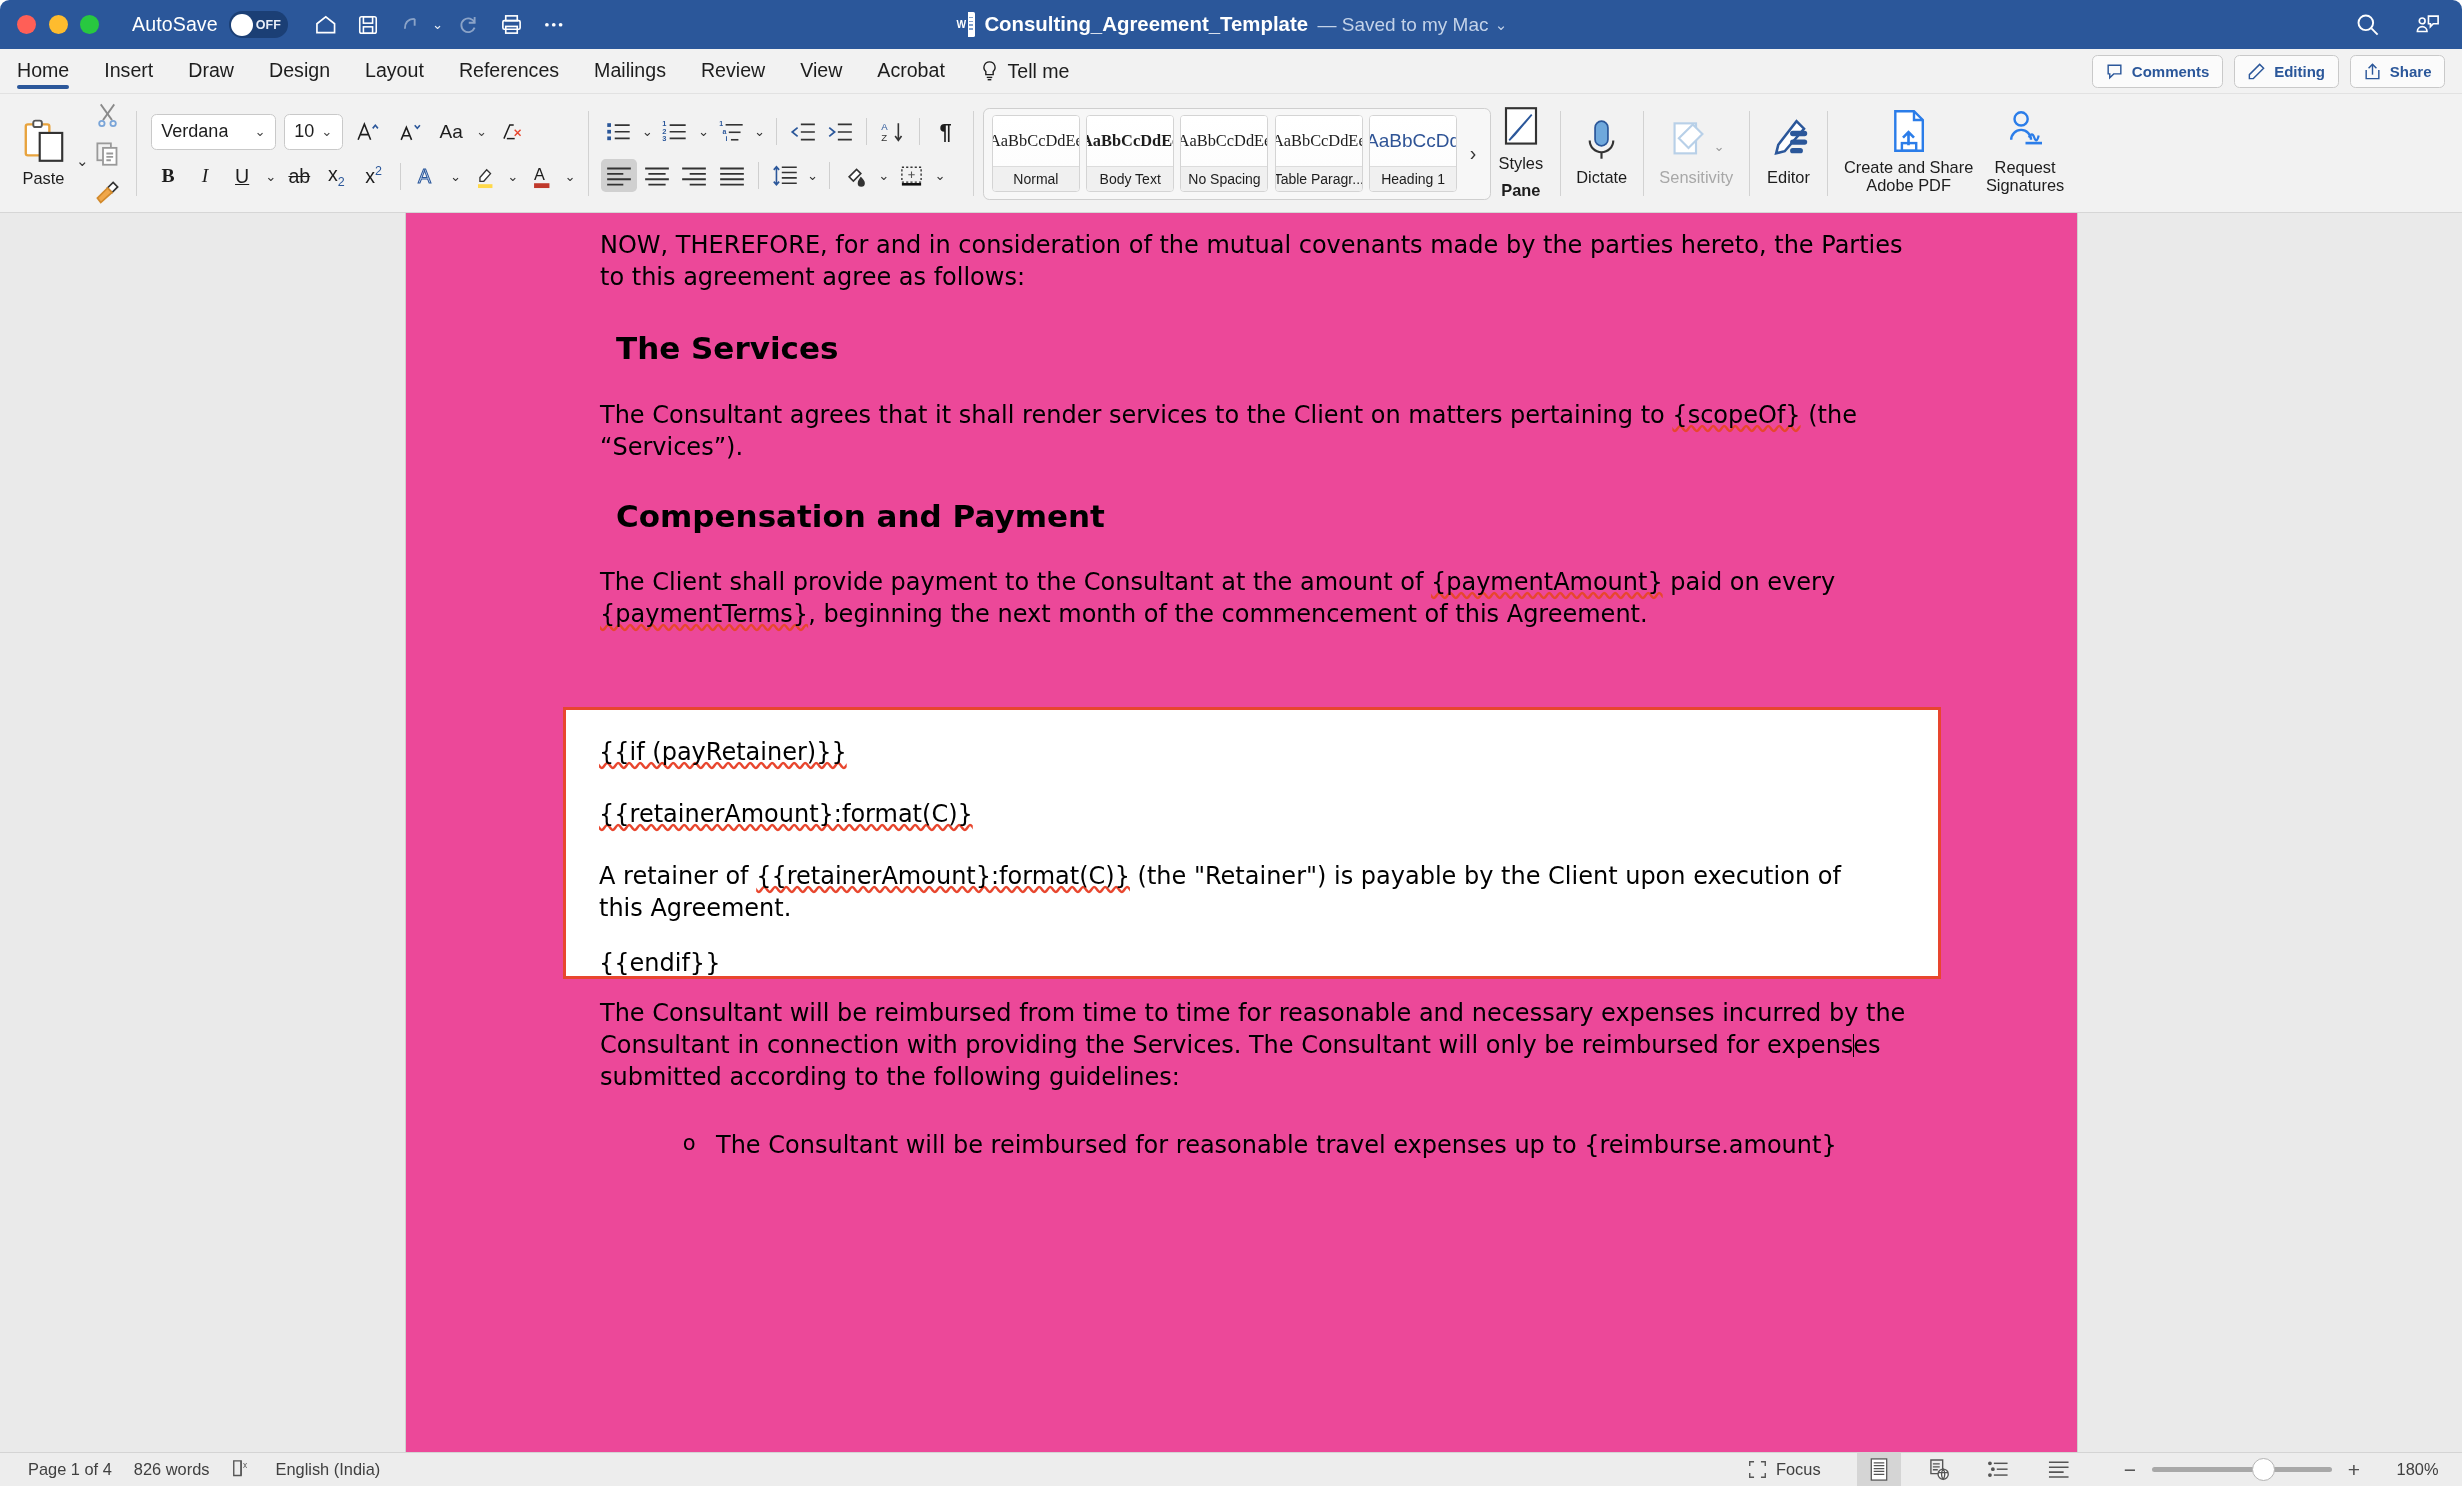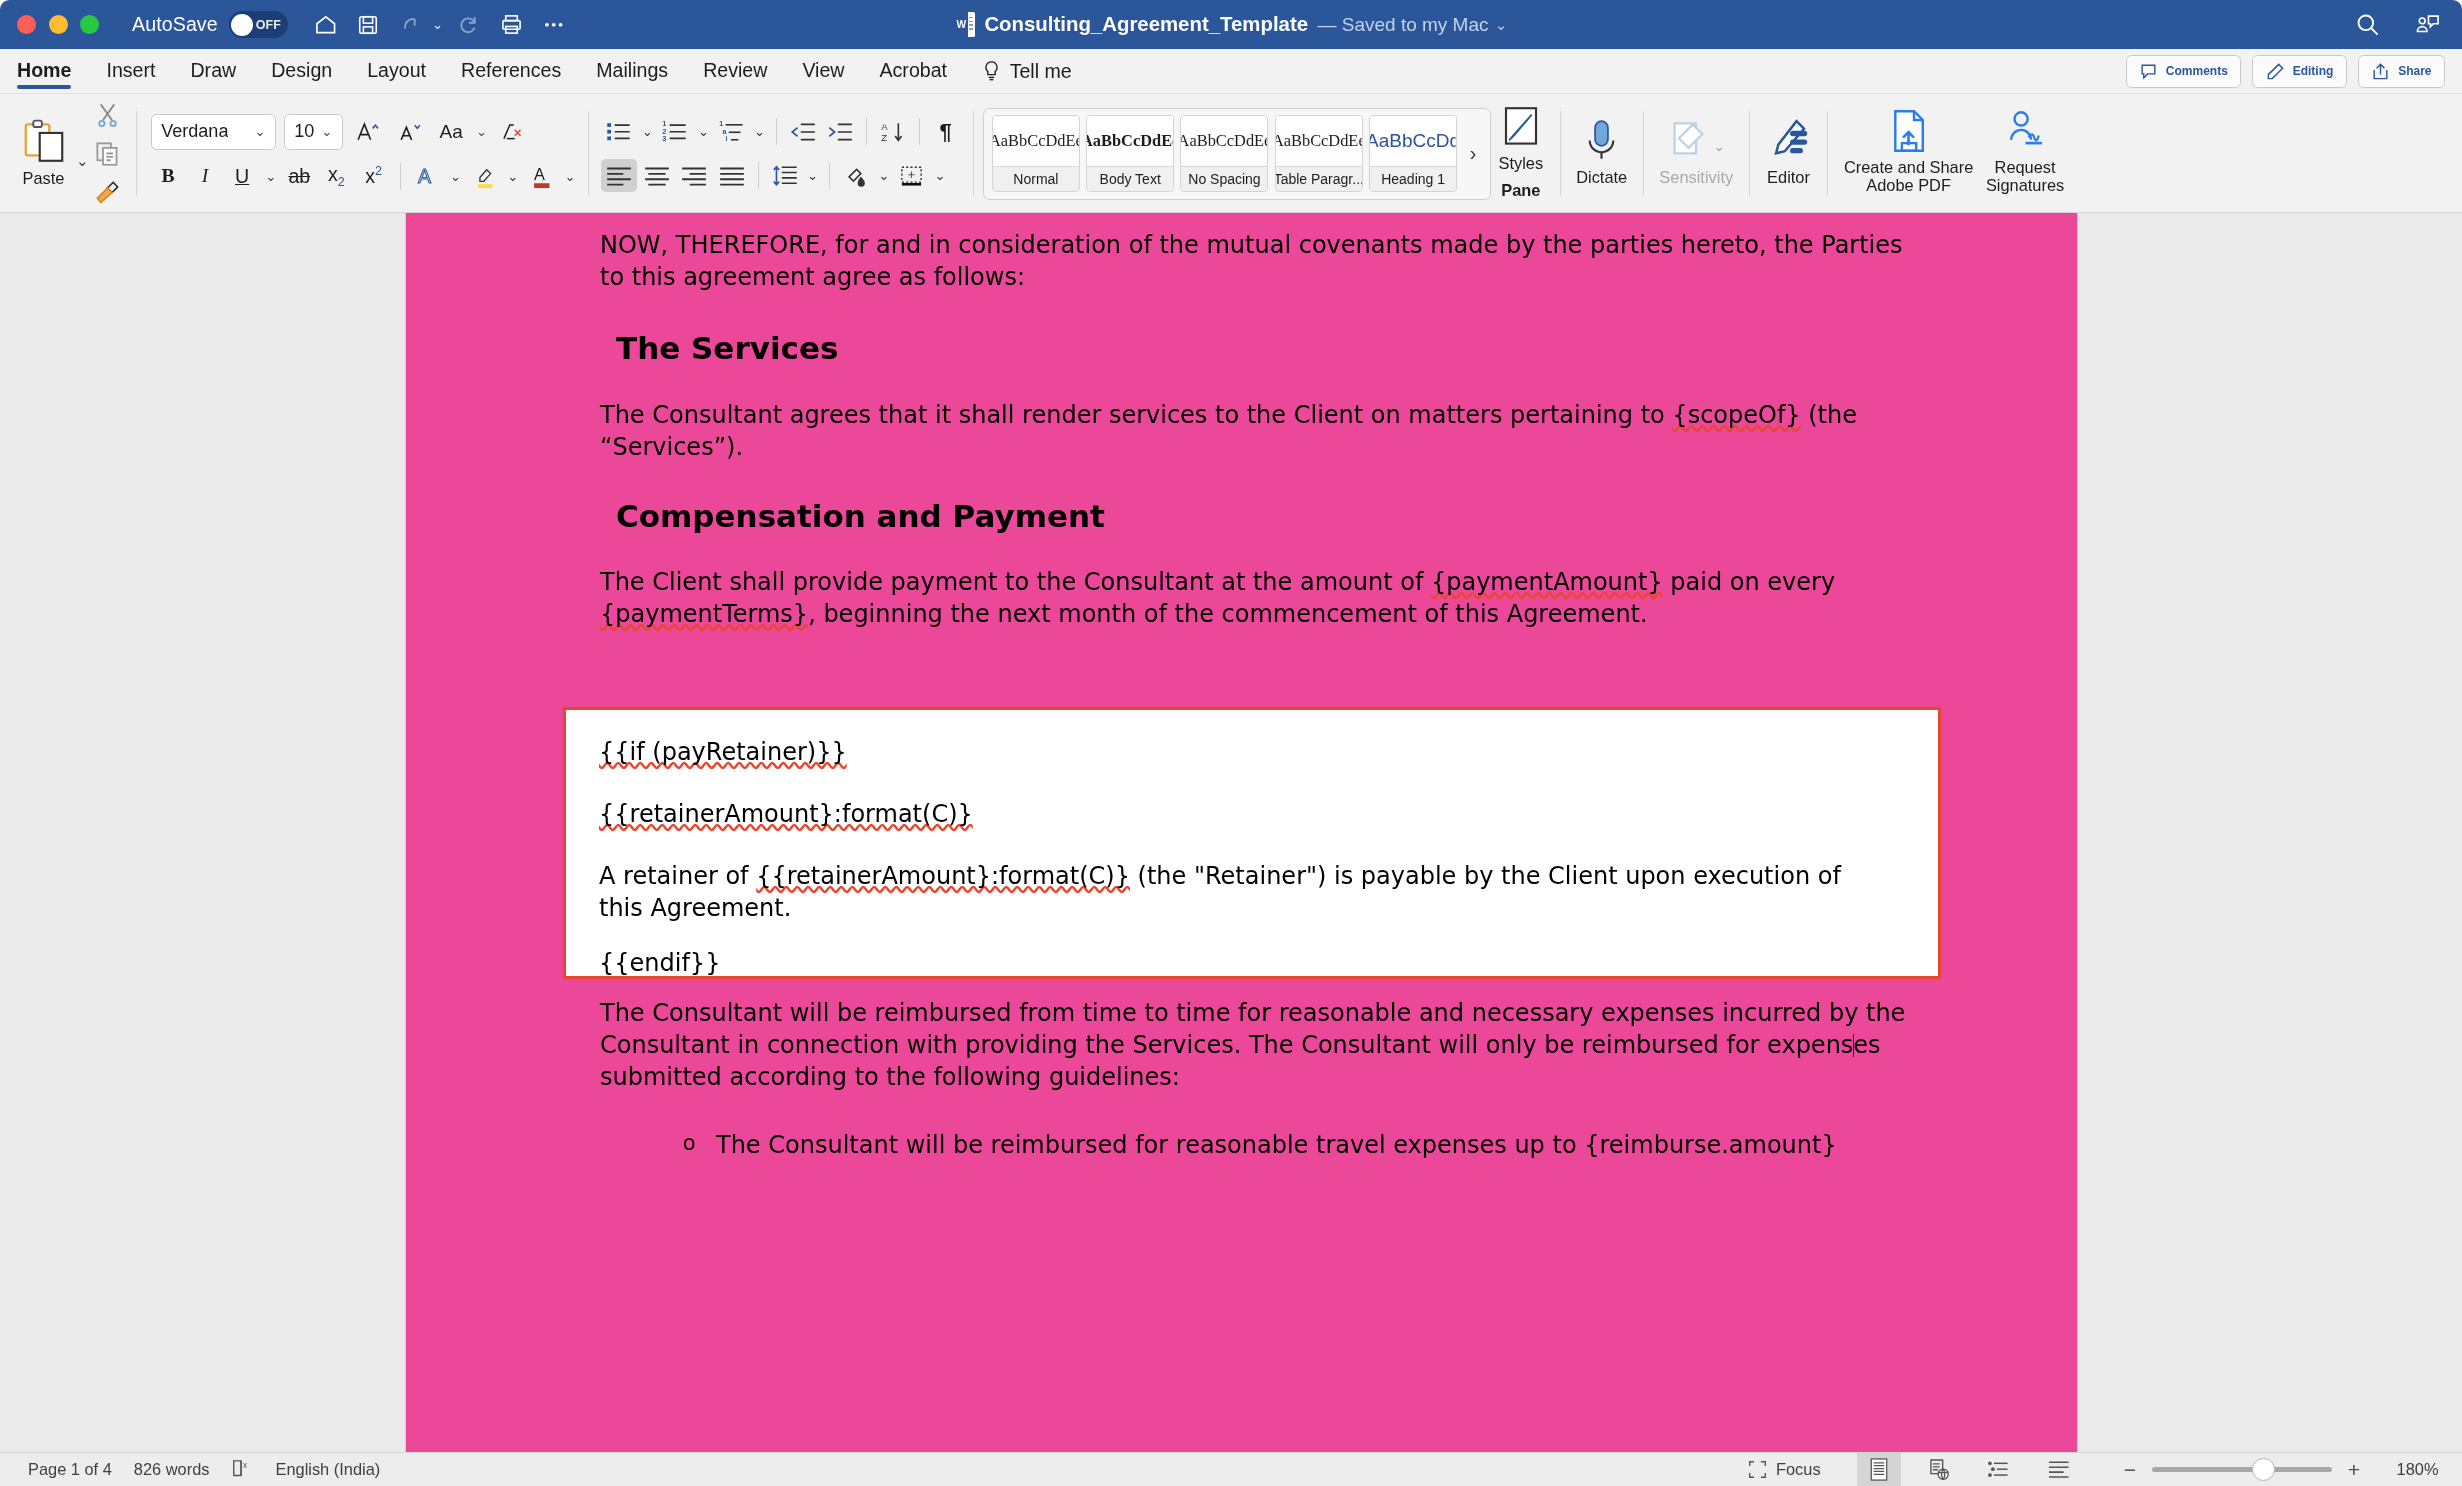--- a/index.html
+++ b/index.html
@@ -73,33 +73,33 @@
   .tabstrip {
     position: absolute; top: 49px; left: 0; width: 2462px; height: 45px;
     background: #f2f2f2; display: flex; align-items: center;
     border-bottom: 0.8px solid #e2e2e2;
   }
   .tab {
     font-size: 19.6px; color: #1d1d1d; padding: 0 0 1.6px 0; margin-right: 35px;
     position: relative; height: 45px; display: flex; align-items: center;
   }
   .tab:first-child { margin-left: 17px; }
-  .tab.active { font-weight: 700; }
+  .tab.active { font-weight: 400; }
   .tab.active::after {
     content: ""; position: absolute; bottom: 4.7px; left: 0; right: 0; height: 3.9px;
     background: #2b579a; border-radius: 2.3px;
   }
   .tellme { display: flex; align-items: center; gap: 8.6px; margin-right: 35px; }
   .tellme span { font-size: 19.6px; color: #1d1d1d; }
 
   .tabstrip-right { margin-left: auto; display: flex; align-items: center; gap: 11px; padding-right: 17px; }
   .chip {
     height: 33px; border: 0.8px solid #c9c9c9; border-radius: 5.5px; background: #fbfbfb;
     display: flex; align-items: center; gap: 7.8px; padding: 0 12.5px;
-    color: #2b579a; font-size: 12px; font-weight: 600;
+    color: #2b579a; font-size: 15px; font-weight: 600;
   }
 
   
   .ribbon {
     position: absolute; top: 94px; left: 0; width: 2462px; height: 119px;
     background: #f2f2f2; display: flex; align-items: stretch;
     border-bottom: 0.8px solid #d6d6d6;
   }
   .rgroup { display: flex; align-items: center; height: 119px; }
   .rsep { width: 0.8px; height: 85px; background: #d2d2d2; align-self: center; margin: 0 9.4px; }

